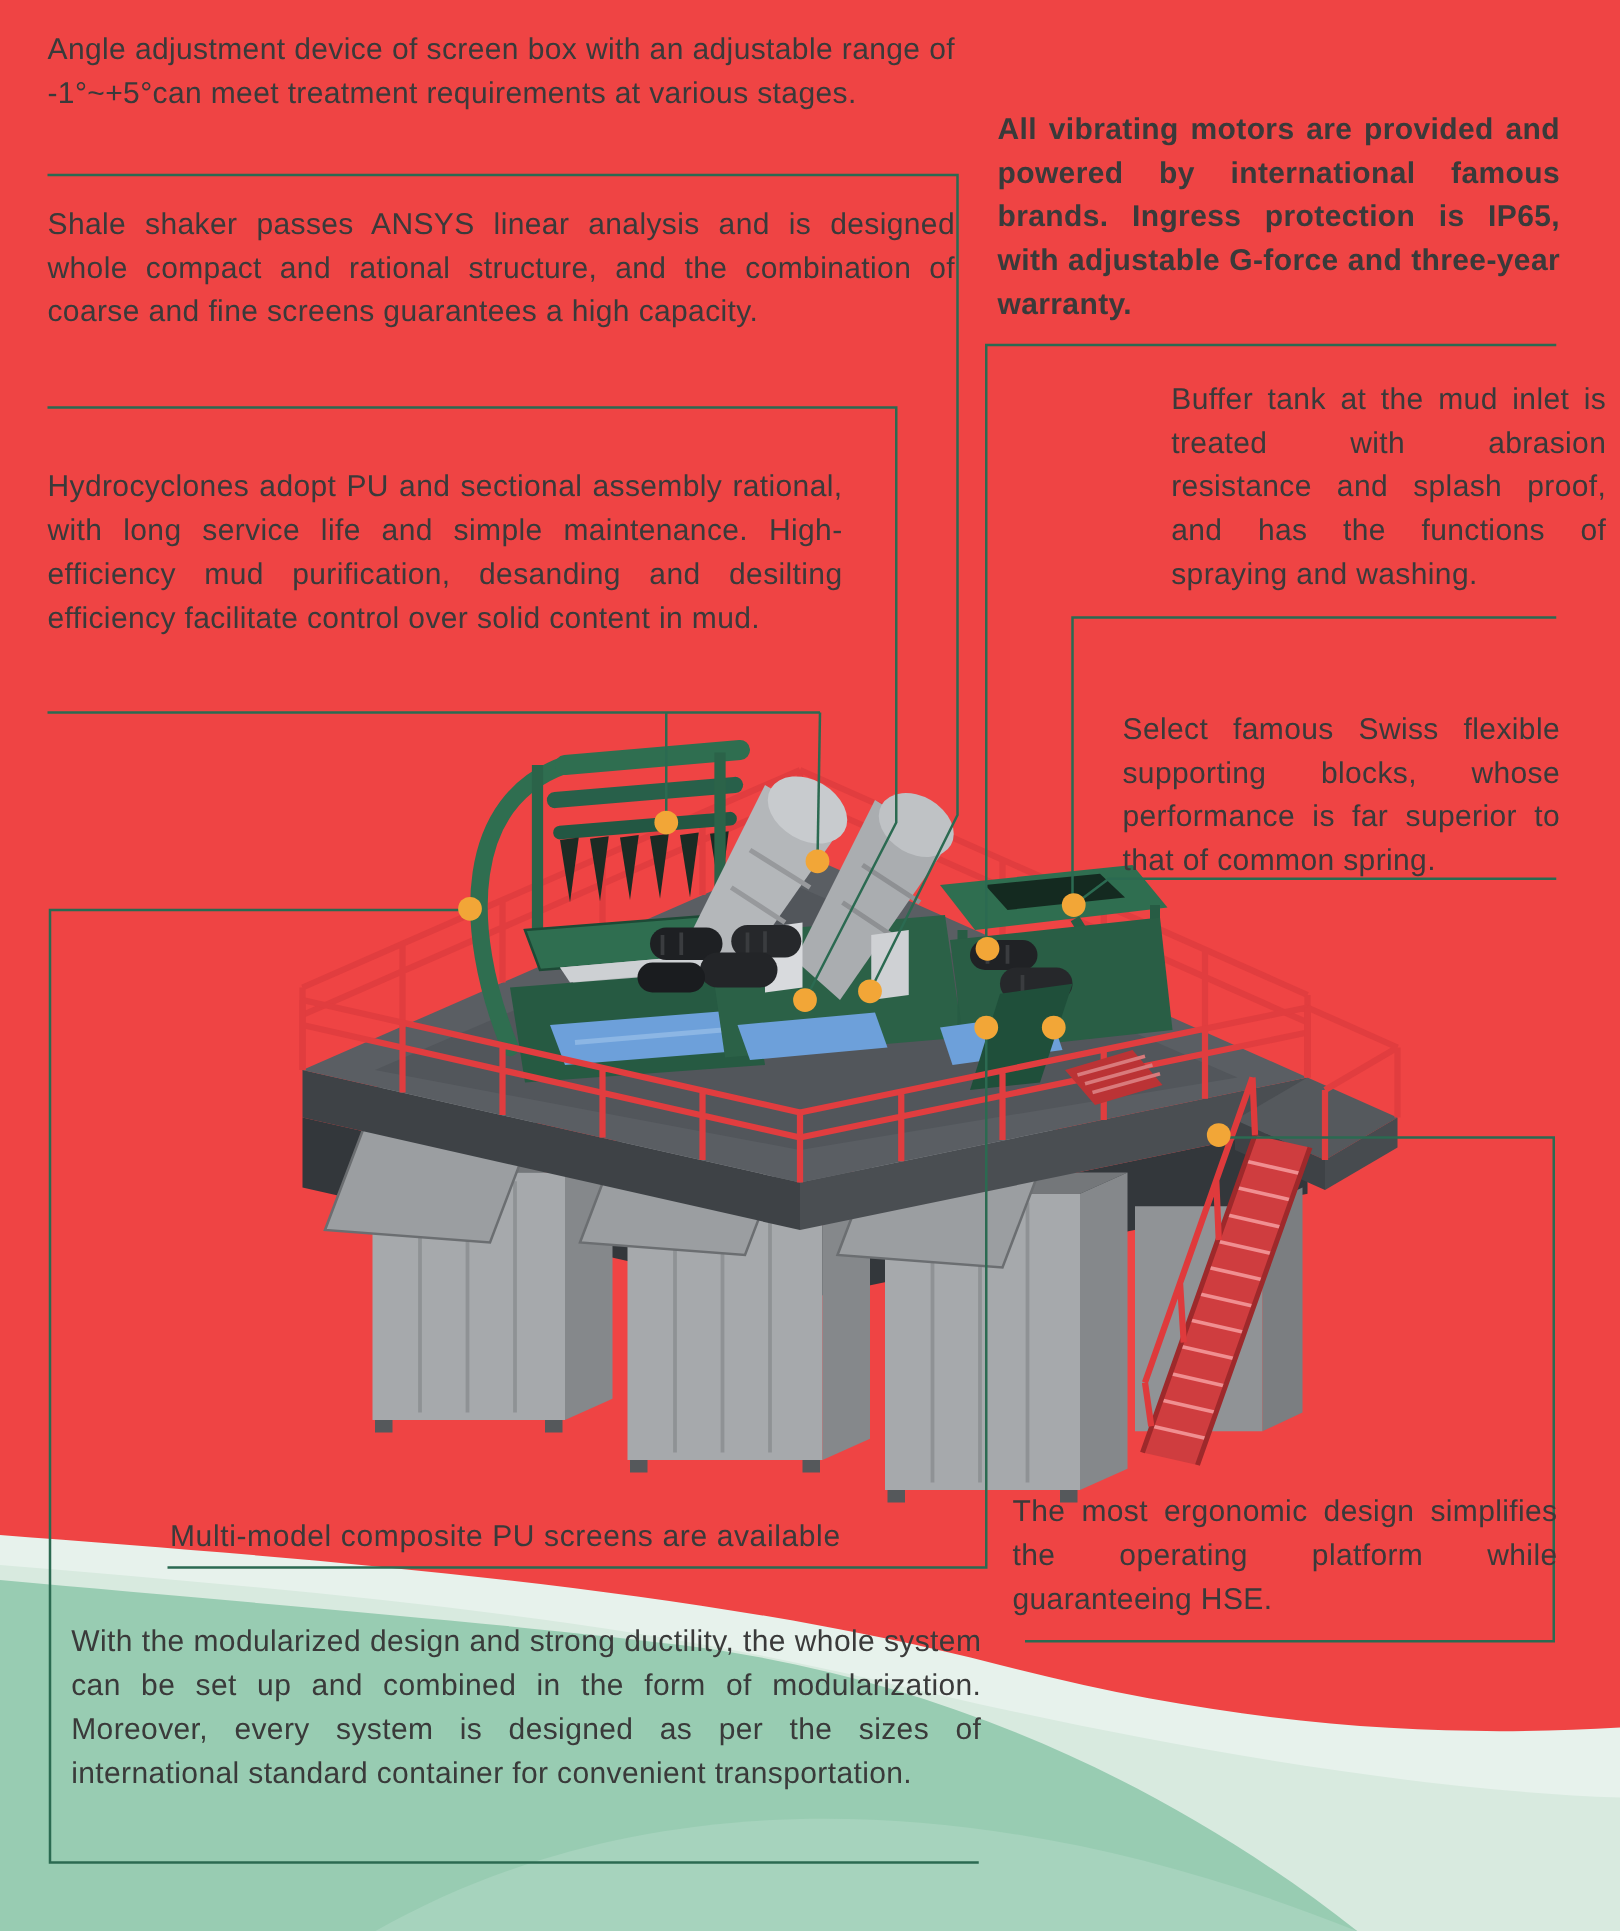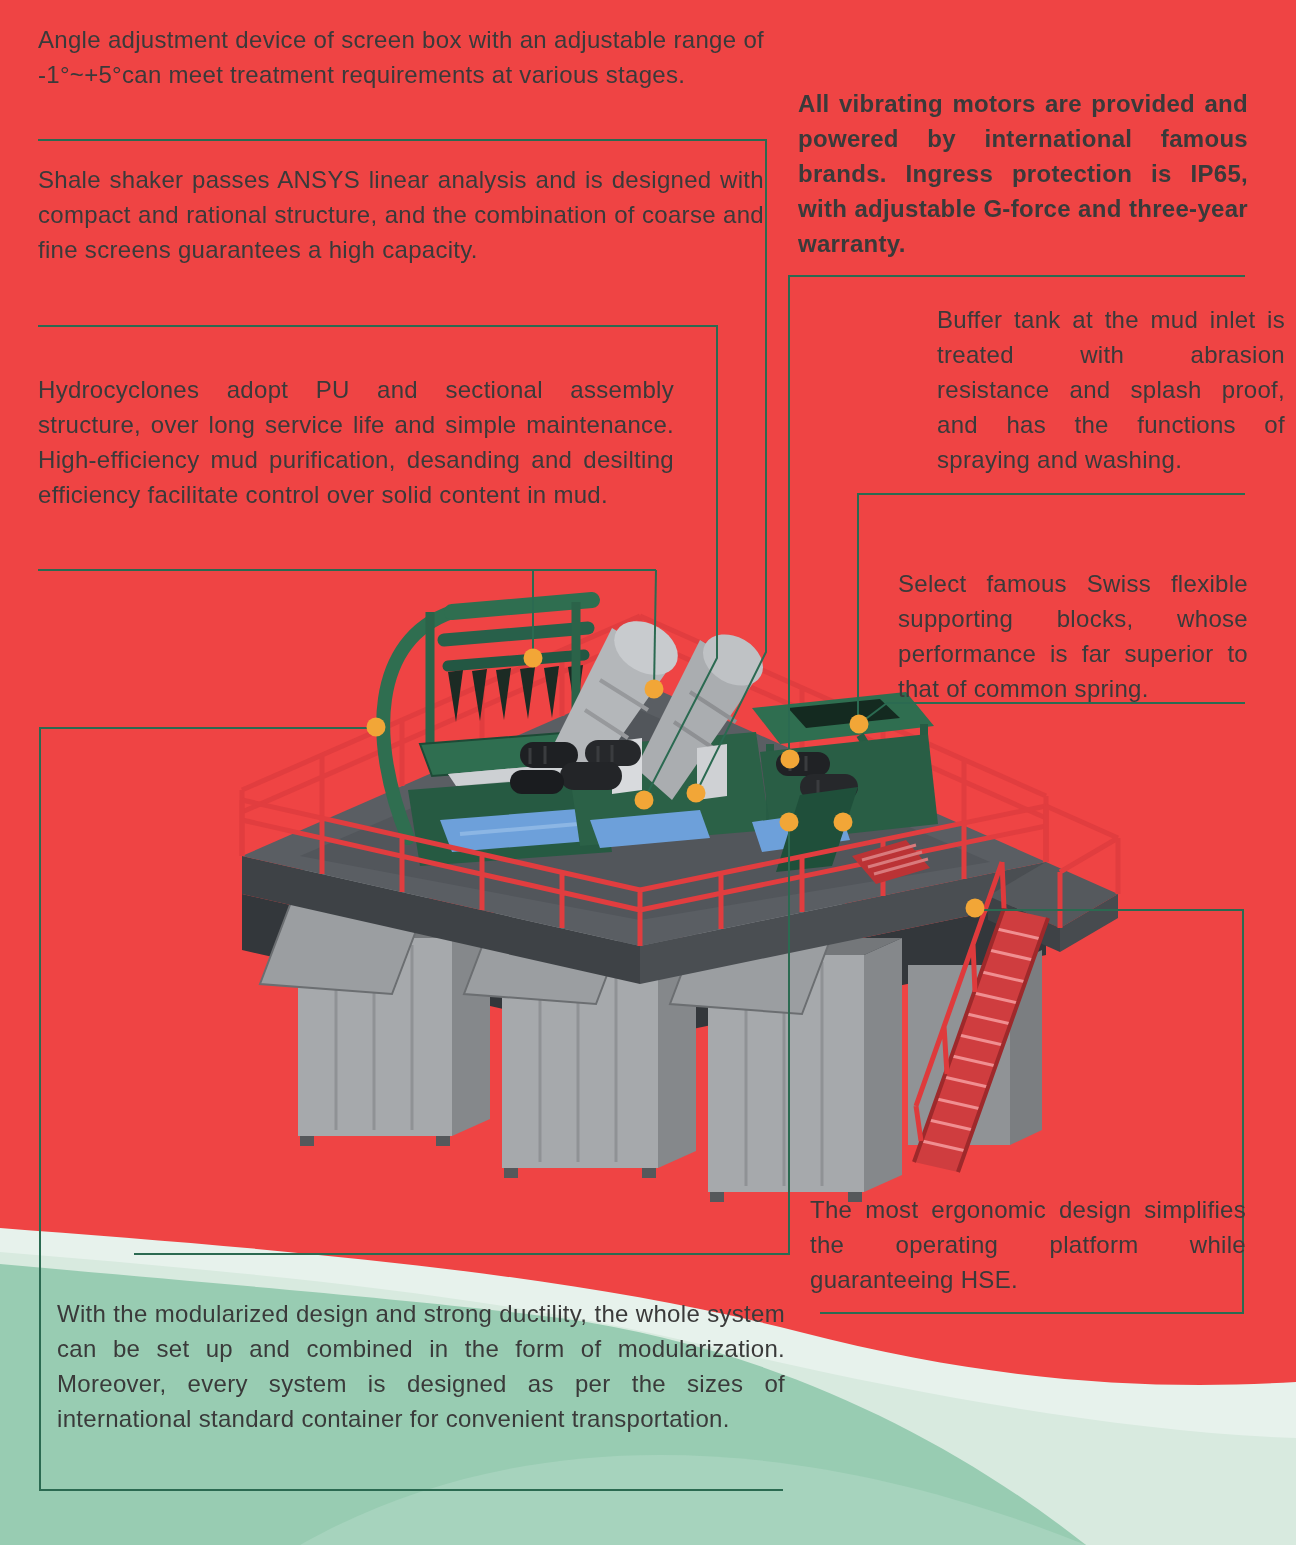--- a/index.html
+++ b/index.html
@@ -184,21 +184,22 @@
       <circle cx="644" cy="800" r="9.5" fill="#f2a637"></circle>
       <circle cx="696" cy="793" r="9.5" fill="#f2a637"></circle>
       <circle cx="790" cy="759" r="9.5" fill="#f2a637"></circle>
       <circle cx="859" cy="724" r="9.5" fill="#f2a637"></circle>
       <circle cx="789" cy="822" r="9.5" fill="#f2a637"></circle>
       <circle cx="843" cy="822" r="9.5" fill="#f2a637"></circle>
       <circle cx="975" cy="908" r="9.5" fill="#f2a637"></circle>
     </svg>
 
   <div class="callout" id="c1">Angle adjustment device of screen box with an adjustable range of -1°~+5°can meet treatment requirements at various stages.</div>
-  <div class="callout" id="c2">Shale shaker passes ANSYS linear analysis and is designed with compact and rational structure, and the combination of coarse and fine screens guarantees a high capacity.</div>
-  <div class="callout" id="c3">Hydrocyclones adopt PU and sectional assembly structure, over long service life and simple maintenance. High-efficiency mud purification, desanding and desilting efficiency facilitate control over solid content in mud.</div>
+  <div class="callout" id="c2">Shale shaker passes ANSYS linear analysis and is designed whole compact and rational structure, and the combination of coarse and fine screens guarantees a high capacity.</div>
+  <div class="callout" id="c3">Hydrocyclones adopt PU and sectional assembly rational, with long service life and simple maintenance. High-efficiency mud purification, desanding and desilting efficiency facilitate control over solid content in mud.</div>
   <div class="callout" id="c4">All vibrating motors are provided and powered by international famous brands. Ingress protection is IP65, with adjustable G-force and three-year warranty.</div>
   <div class="callout" id="c5">Buffer tank at the mud inlet is treated with abrasion resistance and splash proof, and has the functions of spraying and washing.</div>
   <div class="callout" id="c6">Select famous Swiss flexible supporting blocks, whose performance is far superior to that of common spring.</div>
+  <div class="callout single" id="c7">Multi-model composite PU screens are available</div>
   <div class="callout" id="c8">The most ergonomic design simplifies the operating platform while guaranteeing HSE.</div>
   <div class="callout" id="c9">With the modularized design and strong ductility, the whole system can be set up and combined in the form of modularization. Moreover, every system is designed as per the sizes of international standard container for convenient transportation.</div>
 
 </div>
 
 </body></html>

